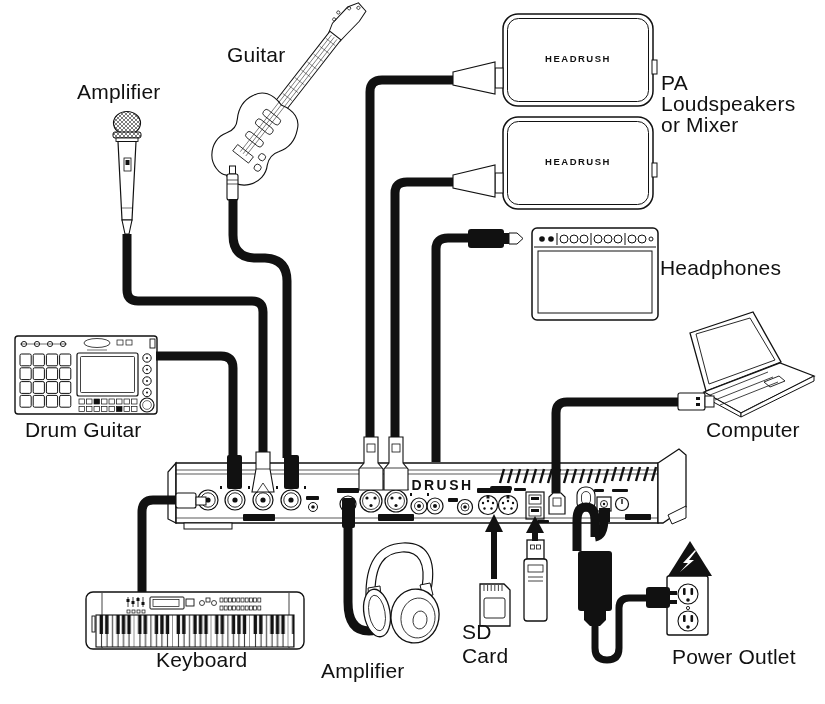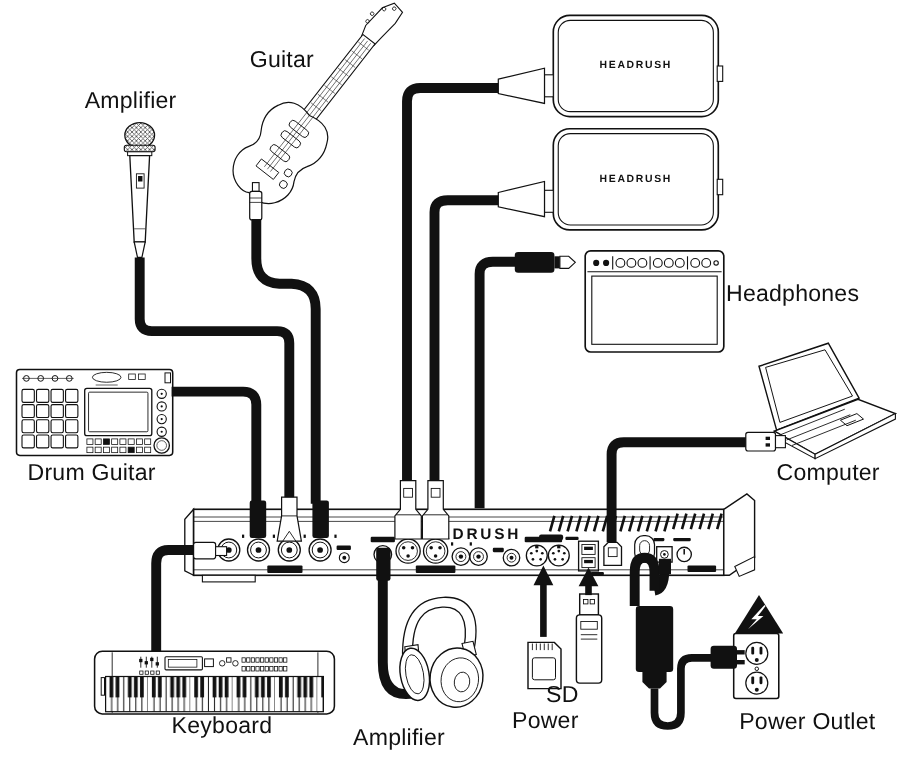--- a/index.html
+++ b/index.html
@@ -1,21 +1,21 @@
 <!DOCTYPE html>
 <html><head>
 <meta charset="utf-8">
 <style>
   html,body{margin:0;padding:0;background:#fff;}
   .canvas{position:relative;width:825px;height:704px;background:#fff;overflow:hidden;
           font-family:"Liberation Sans",sans-serif;color:#111;}
   .canvas svg{position:absolute;left:0;top:0;}
   .lbl{position:absolute;font-size:21px;color:#111;white-space:nowrap;letter-spacing:.2px;}
   .lbl2{line-height:21px;}
-  .lblc{text-align:right;line-height:24px;white-space:normal;}
+  .lblc{text-align:left;line-height:24px;white-space:normal;}
   .ln{fill:none;stroke:#111;}
   .wh{fill:#fff;stroke:#111;}
   .bk{fill:#111;stroke:none;}
   .cable{fill:none;stroke:#111;stroke-width:9;}
   text.logo{font-family:"Liberation Sans",sans-serif;font-weight:700;fill:#111;}
 </style>
 </head>
 <body>
 
 <div class="canvas">
@@ -463,23 +463,27 @@
     <ellipse class="wh" cx="377" cy="613" rx="13" ry="24" transform="rotate(-10 377 613)" stroke-width="1.3"></ellipse>
     <ellipse class="ln" cx="377" cy="613" rx="8" ry="18" transform="rotate(-10 377 613)" stroke-width="0.8"></ellipse>
     <ellipse class="wh" cx="415" cy="616" rx="24" ry="27" transform="rotate(8 415 616)" stroke-width="1.3"></ellipse>
     <ellipse class="ln" cx="418" cy="618" rx="17" ry="20" transform="rotate(8 418 618)" stroke-width="0.8"></ellipse>
     <ellipse class="ln" cx="420" cy="620" rx="7" ry="9" transform="rotate(8 420 620)" stroke-width="0.8"></ellipse>
   </g>
 </svg>
 
 <div class="lbl" style="left:77px;top:80px">Amplifier</div>
 <div class="lbl" style="left:227px;top:43px">Guitar</div>
+<div class="lbl lbl2" style="left:661px;top:72px;white-space:normal;width:150px">
+  <div>PA Loudspeakers</div>
+  <div>or Mixer</div>
+</div>
 <div class="lbl" style="left:660px;top:256px">Headphones</div>
 <div class="lbl" style="left:706px;top:418px">Computer</div>
 <div class="lbl" style="left:25px;top:418px">Drum Guitar</div>
 <div class="lbl" style="left:156px;top:648px">Keyboard</div>
 <div class="lbl" style="left:321px;top:659px">Amplifier</div>
 <div class="lbl lblc" style="left:462px;top:620px;width:64px">
   <div>SD</div>
-  <div>Power</div>
+  <div>Card</div>
 </div>
 <div class="lbl" style="left:672px;top:645px">Power Outlet</div>
 </div>
 
 </body></html>

